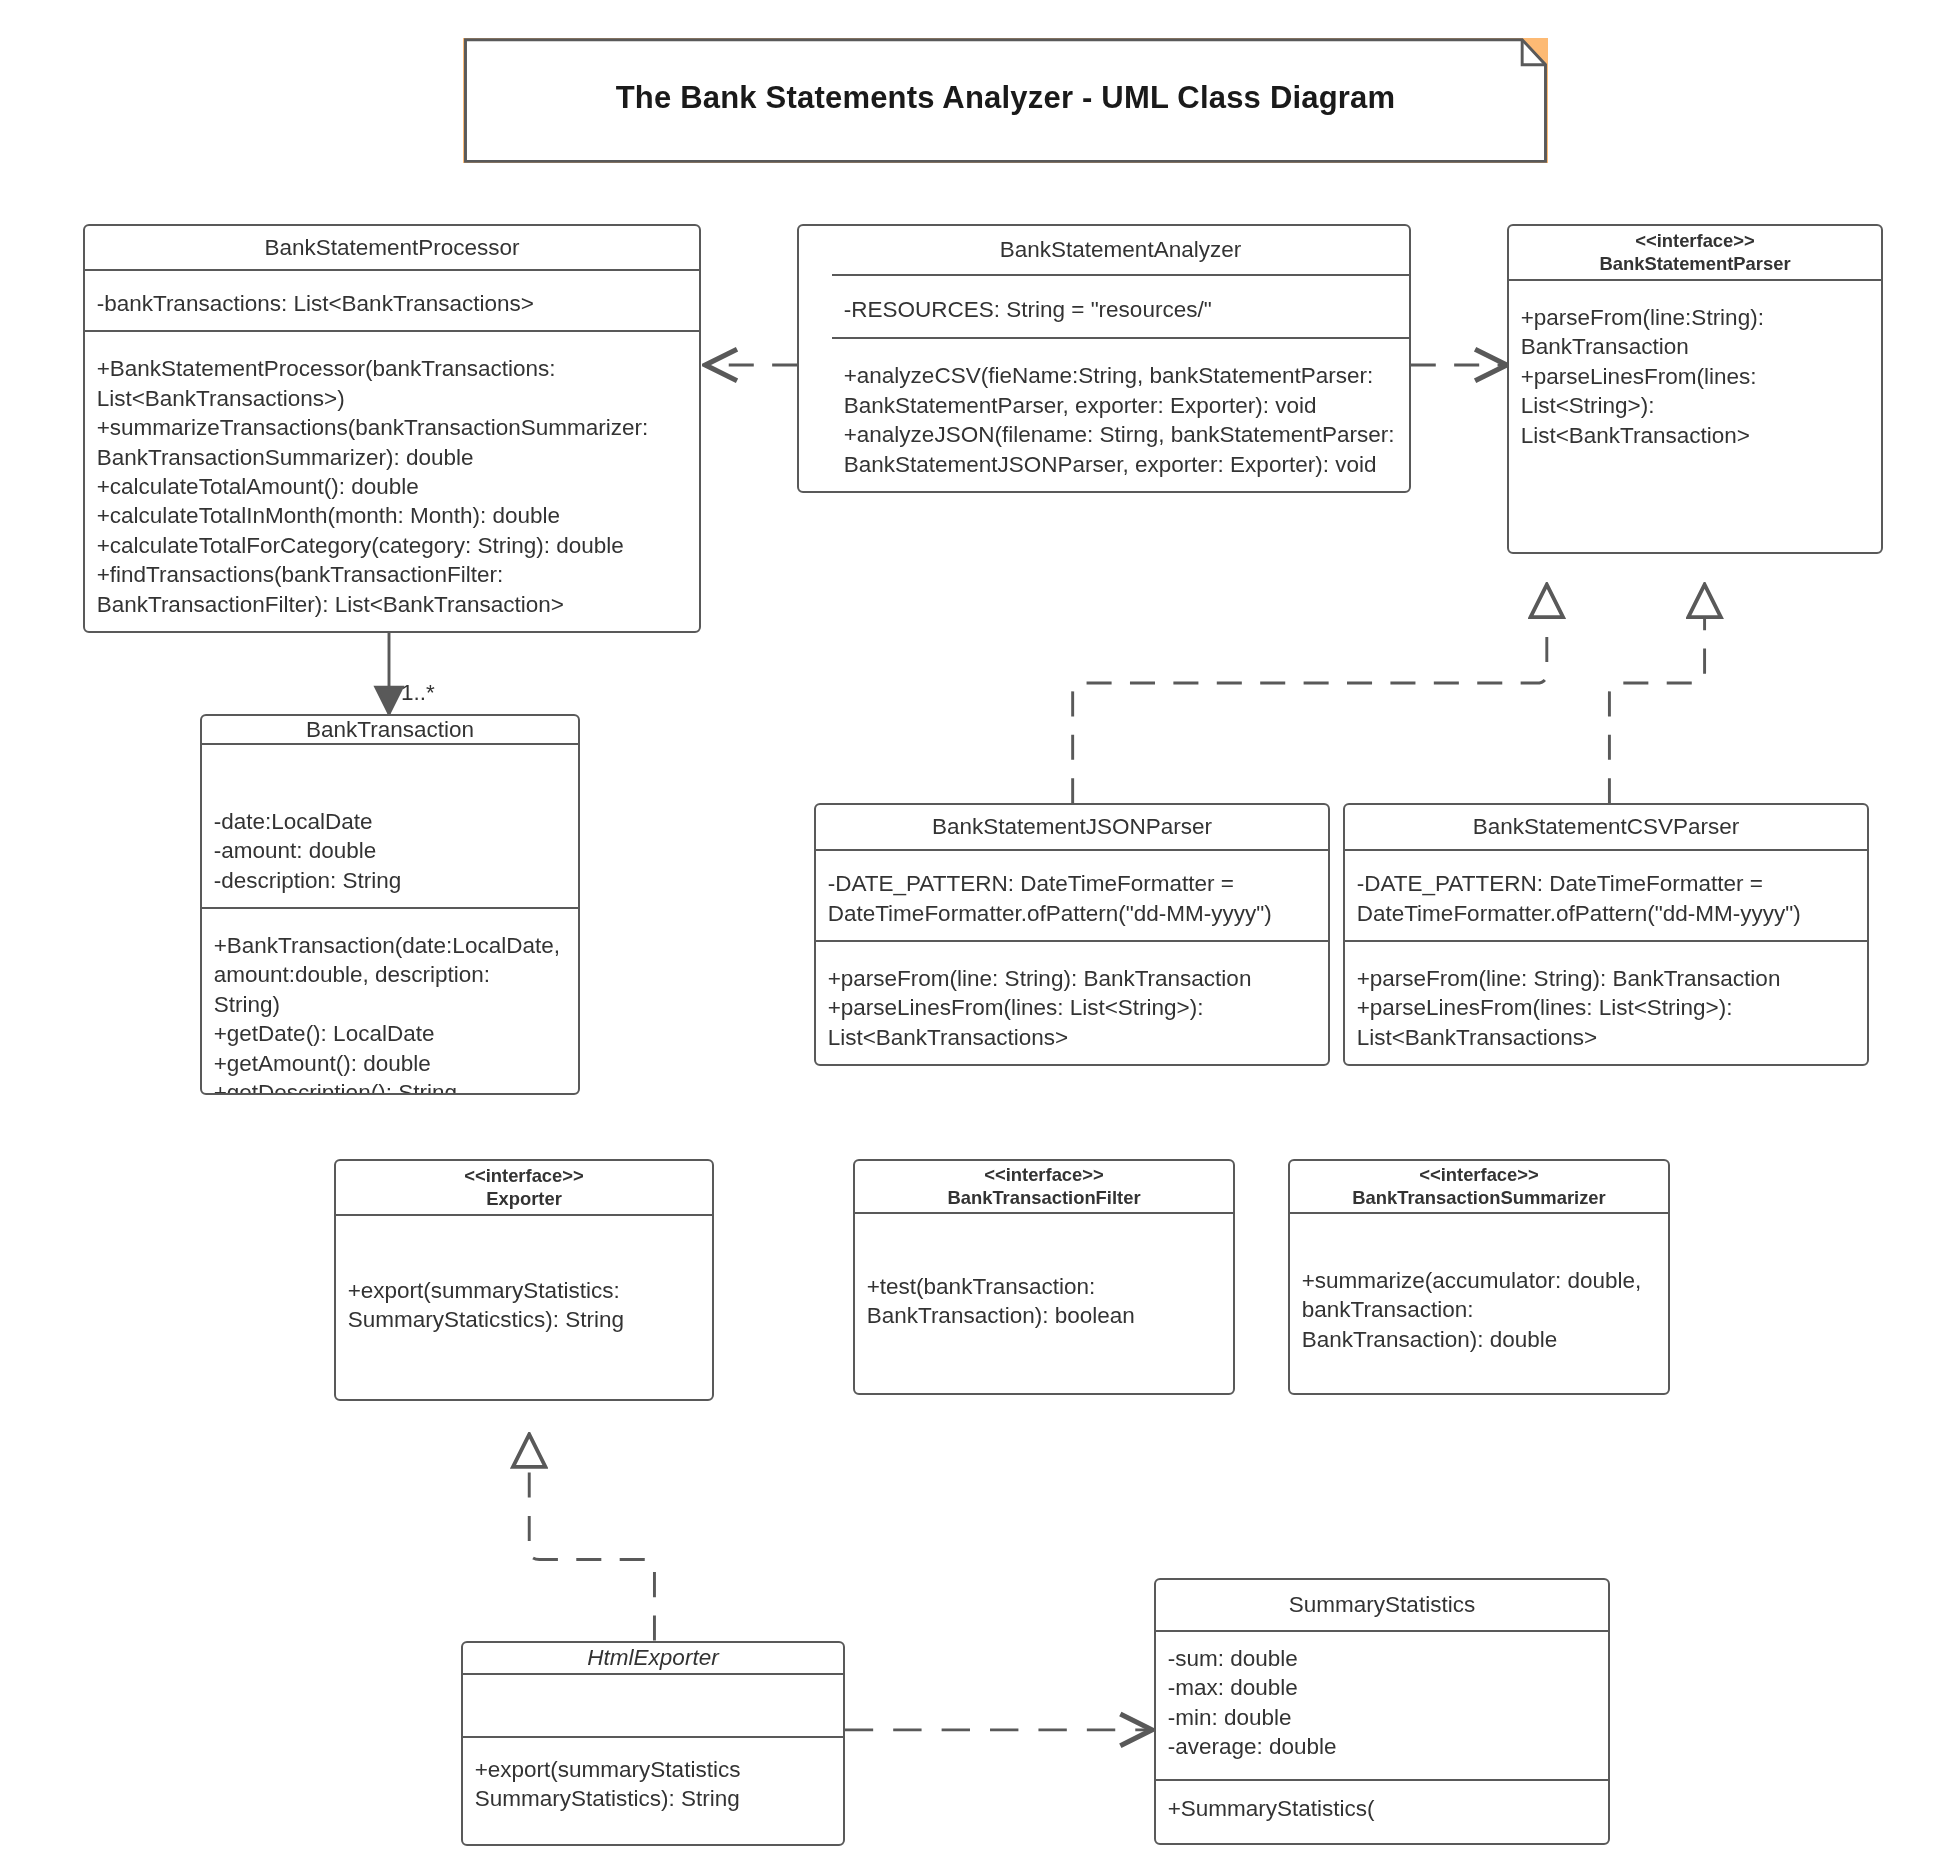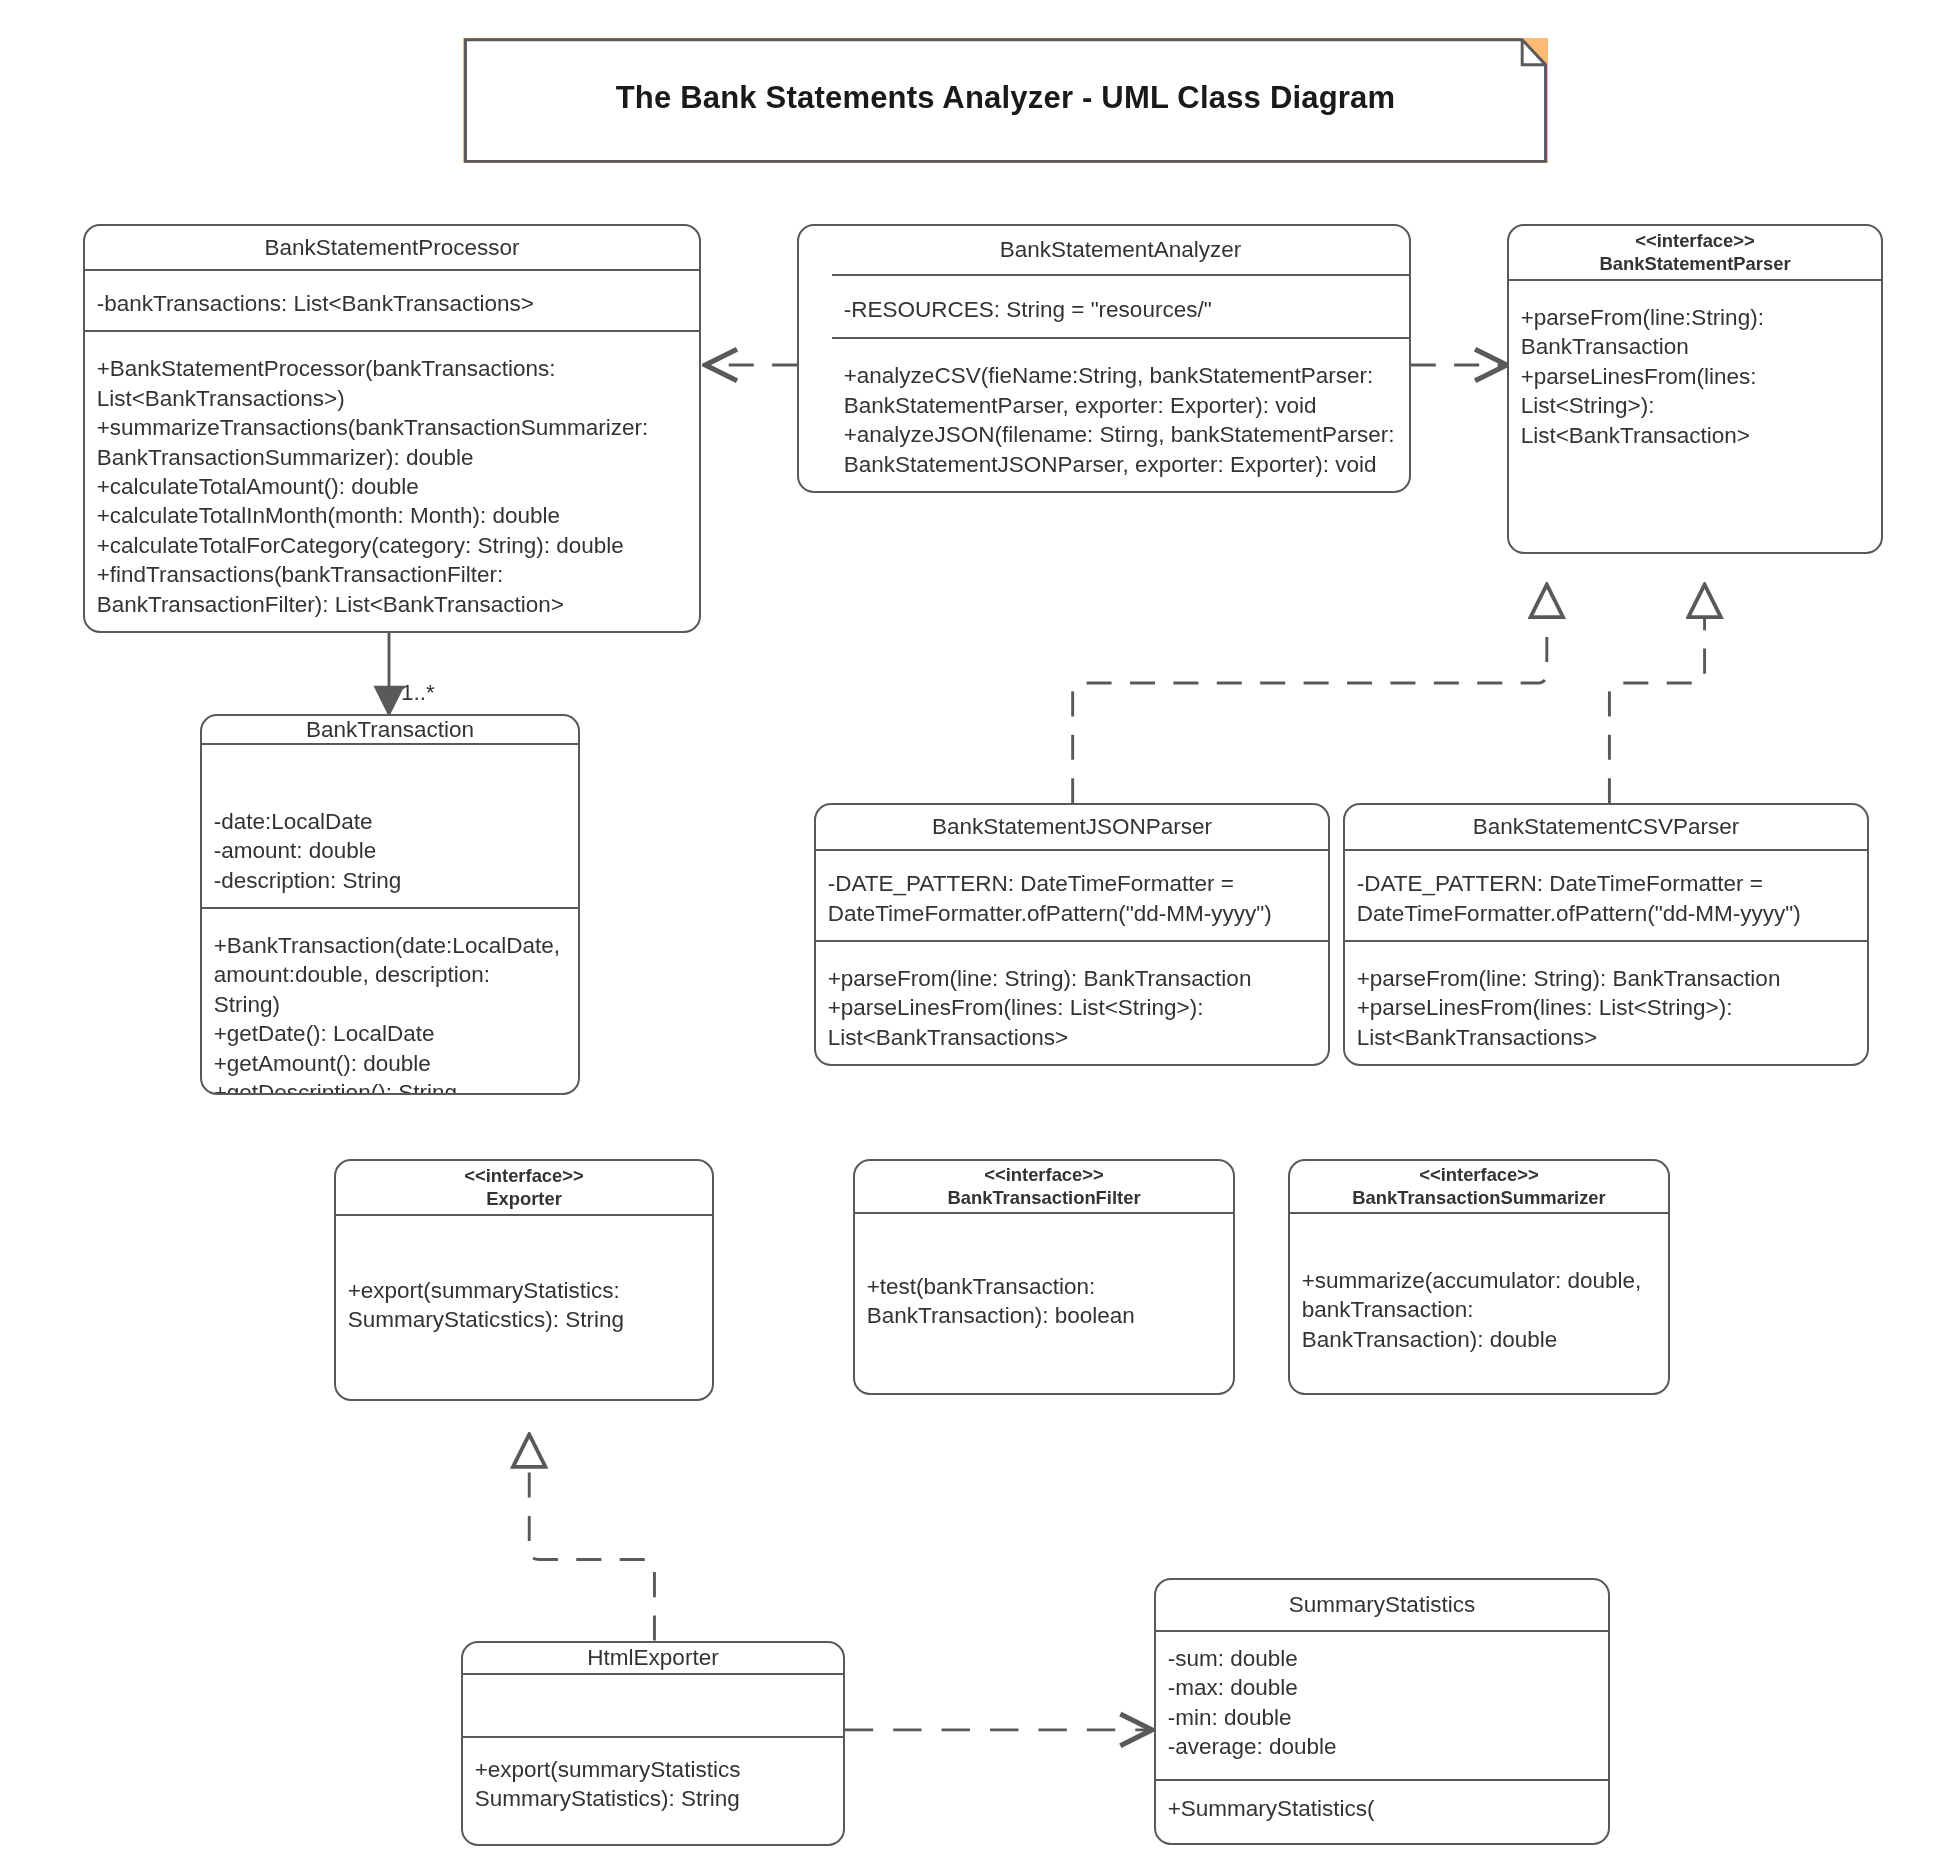--- a/index.html
+++ b/index.html
@@ -45,21 +45,21 @@
     color: #1a1a1a;
     letter-spacing: 0.2px;
   }
 
   
   .uml {
     position: absolute;
     box-sizing: border-box;
     background: #ffffff;
     border: 2.5px solid #595959;
-    border-radius: 17px;
+    border-radius: 6px;
     display: flex;
     flex-direction: column;
     overflow: hidden;
   }
   .uml .hdr {
     box-sizing: border-box;
     border-bottom: 2.5px solid #595959;
     text-align: center;
     font-size: 22.5px;
     color: #333333;
@@ -243,21 +243,21 @@
     <div class="hdr" style="height:53px;">
       <span class="stereo">&lt;&lt;interface&gt;&gt;</span>
       <span class="cname">BankTransactionSummarizer</span>
     </div>
     <div class="ops" style="padding-top:52px;">+summarize(accumulator: double,
 bankTransaction:
 BankTransaction): double</div>
   </div>
 
   <div class="uml" style="left:461px; top:1641px; width:384px; height:205px;">
-    <div class="hdr" style="height:32px;">
+    <div class="hdr" style="height:32px;font-style:italic;">
       <span class="cname">HtmlExporter</span>
     </div>
     <div class="attrs empty" style="height:63px;"></div>
     <div class="ops" style="padding-top:16.7px;">+export(summaryStatistics
 SummaryStatistics): String</div>
   </div>
 
   <div class="uml" style="left:1154px; top:1578px; width:456px; height:267px;">
     <div class="hdr" style="height:52px;">
       <span class="cname">SummaryStatistics</span>

